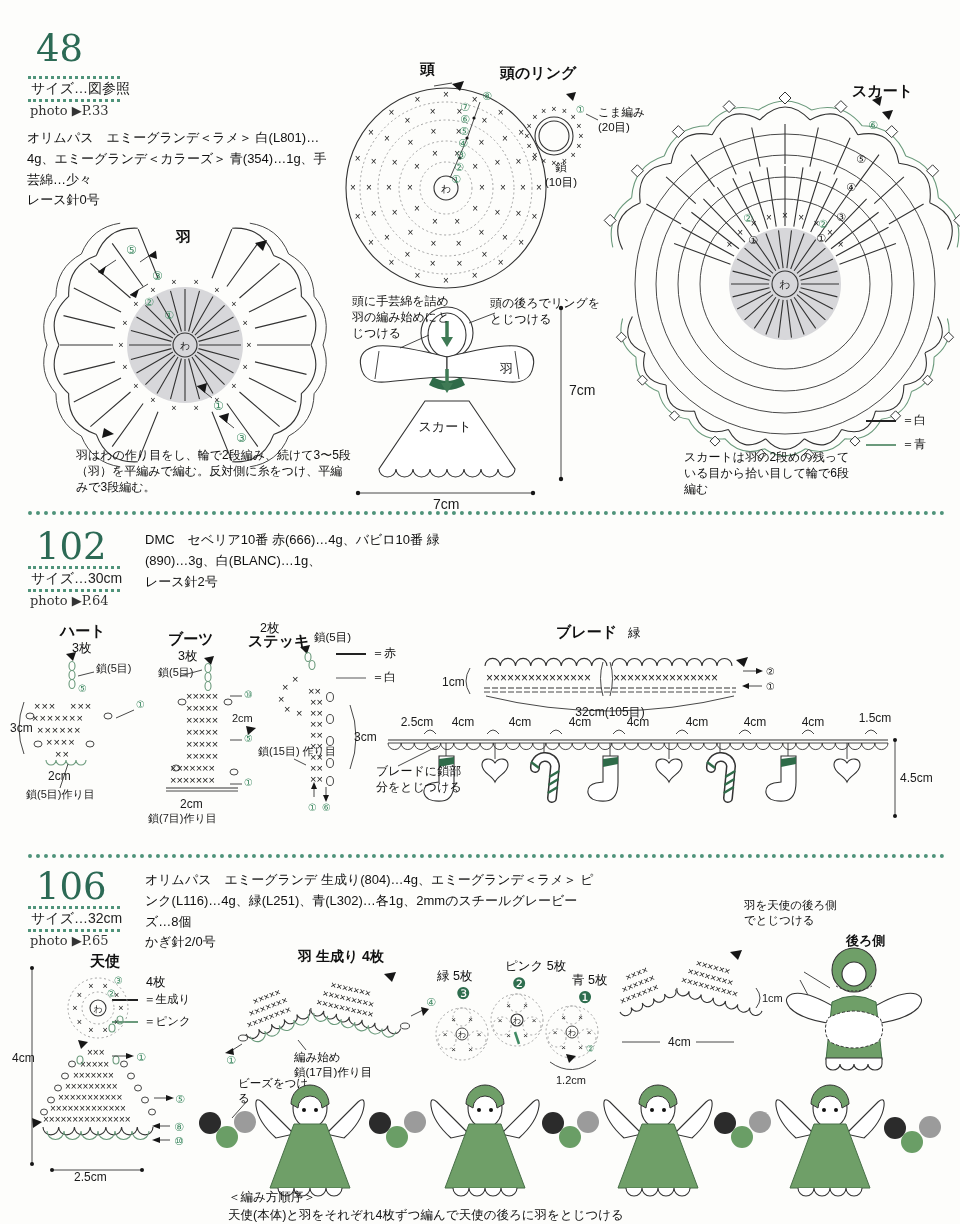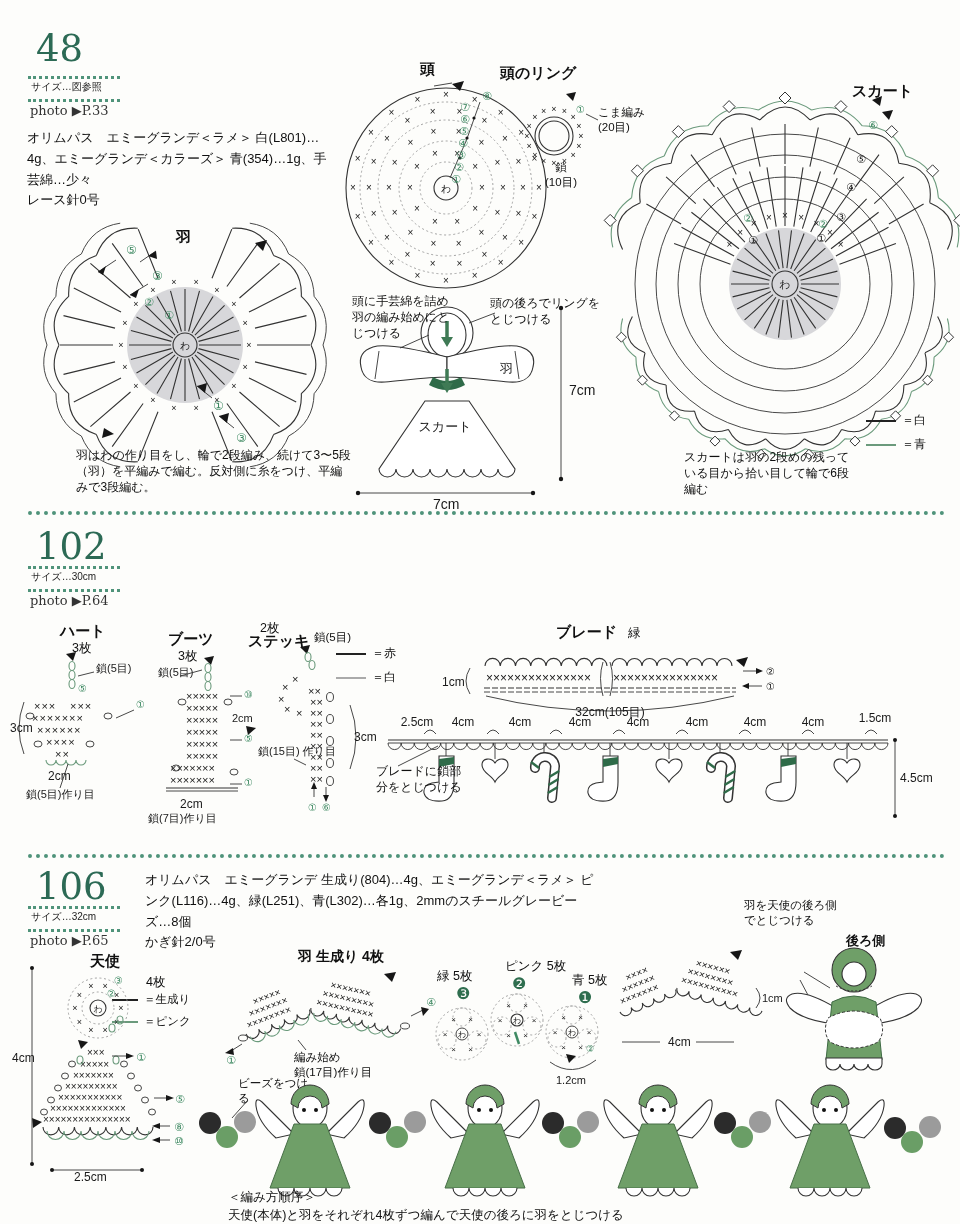--- a/index.html
+++ b/index.html
@@ -1,20 +1,20 @@
 <!DOCTYPE html>
 <html><head>
 <meta charset="utf-8">
 <style>
   body{margin:0;background:#888}
   #page{position:relative;width:960px;height:1224px;background:#fdfdfb;font-family:"Liberation Sans","DejaVu Sans",sans-serif;overflow:hidden;margin:0 auto}
   .abs{position:absolute}
   .num{font-family:"DejaVu Serif",serif;font-size:37px;color:#2c6a55;line-height:1}
   .dotrow{border-top:3px dotted #4f937a;width:92px;height:0}
-  .size{font-size:10px;color:#222}
+  .size{font-size:14px;color:#222}
   .photo{font-family:"DejaVu Serif",serif;font-size:13px;color:#333}
   .mat{font-size:13px;line-height:1.6;color:#101010}
   .title{font-size:15px;font-weight:bold;color:#101010}
   .sub{font-size:12.5px;color:#101010}
   .lbl{font-size:11.5px;line-height:1.32;color:#101010}
   .pre{white-space:pre-line}
   .divider{border-top:4px dotted #4f937a;height:0}
   .lg{display:flex;flex-direction:column;gap:7px}
   .lgrow{display:flex;align-items:center;gap:6px;font-size:12px;color:#111}
   .ln{display:inline-block;width:30px;height:0;border-top:2px solid #222}
@@ -293,20 +293,22 @@
   <div class="abs lbl" style="left:490px;top:296px;width:112px;font-size:12px">頭の後ろでリングをとじつける</div>
 
   <div class="abs divider" style="left:28px;top:511px;width:917px"></div>
 
   <div class="abs num" style="left:36px;top:528px">102</div>
   <div class="abs dotrow" style="left:28px;top:566px"></div>
   <div class="abs size" style="left:31px;top:570px">サイズ…30cm</div>
   <div class="abs dotrow" style="left:28px;top:589px"></div>
   <div class="abs photo" style="left:30px;top:593px">photo ▶P.64</div>
   <div class="abs mat" style="left:145px;top:530px;width:335px">
+    <div>DMC　セベリア10番 赤(666)…4g、バビロ10番 緑(890)…3g、白(BLANC)…1g、</div>
+    <div>レース針2号</div>
   </div>
 
   <div class="abs title" style="left:60px;top:622px">ハート</div>
   <div class="abs sub" style="left:72px;top:640px">3枚</div>
   <svg style="left:10px;top:652px" width="145" height="168" viewBox="0 0 145 168">
     <path class="tri" d="M56,2 l10,-2 -3,9 z"></path>
     <ellipse class="kg" cx="62" cy="14" rx="3" ry="4.5"></ellipse>
       <ellipse class="kg" cx="62" cy="23" rx="3" ry="4.5"></ellipse>
       <ellipse class="kg" cx="62" cy="32" rx="3" ry="4.5"></ellipse>
     <text x="86" y="20" font-size="11">鎖(5目)</text>

